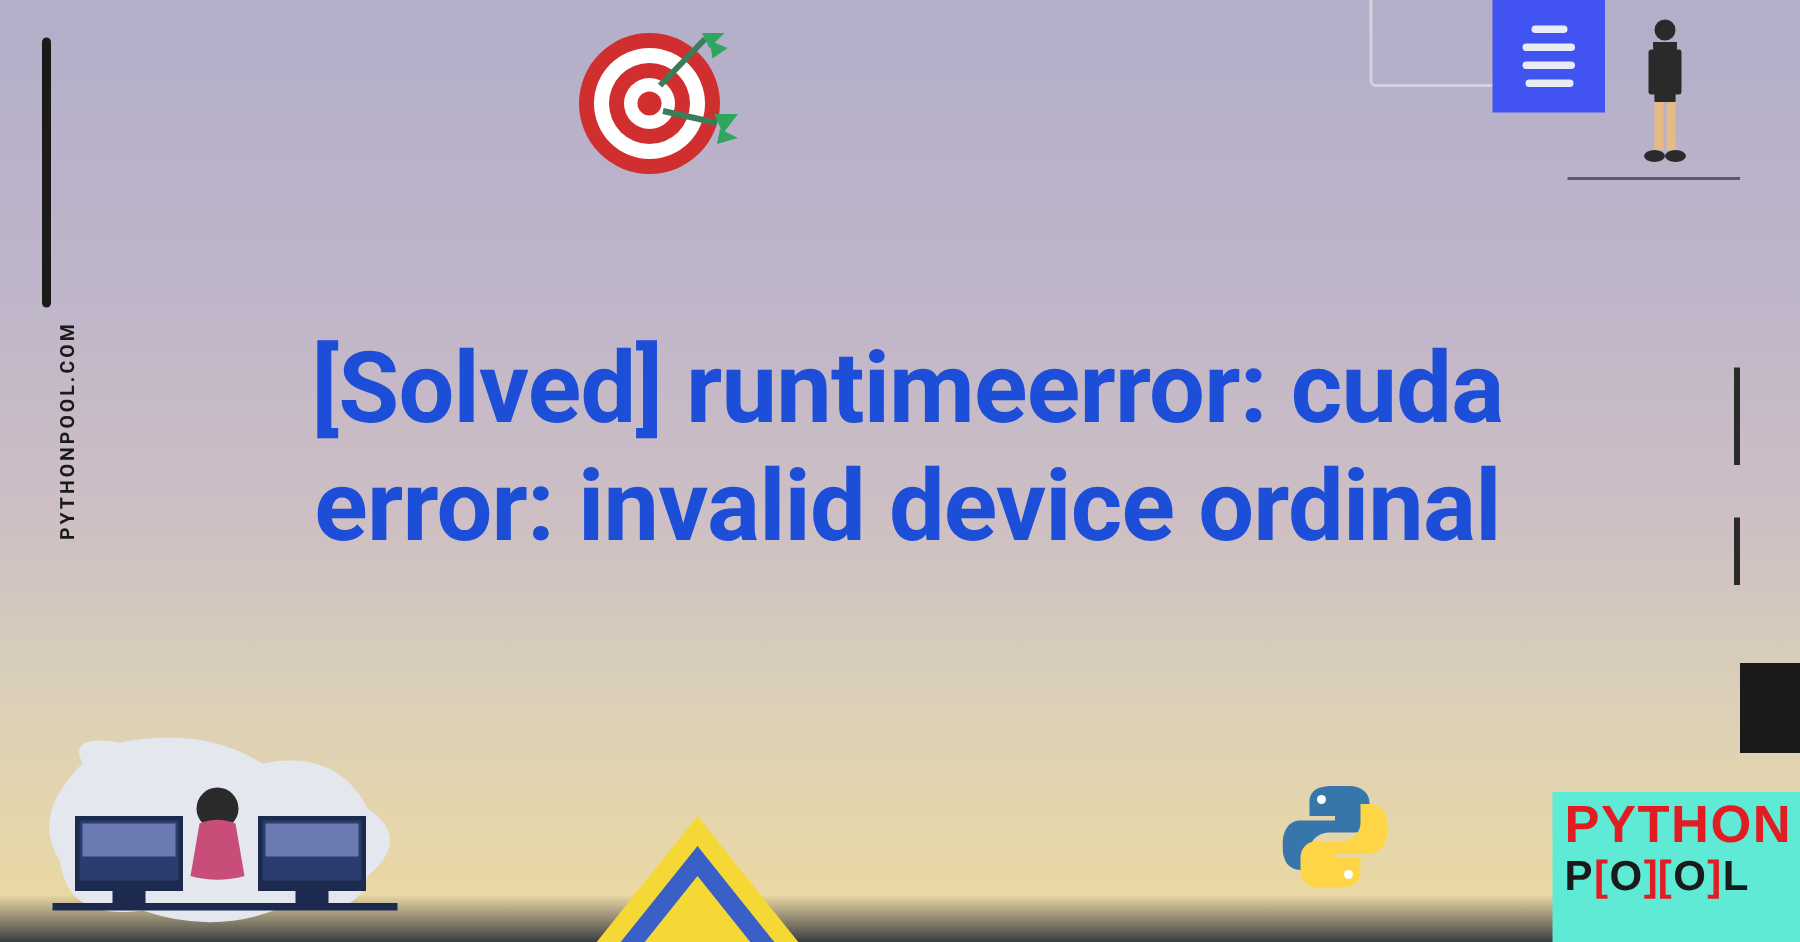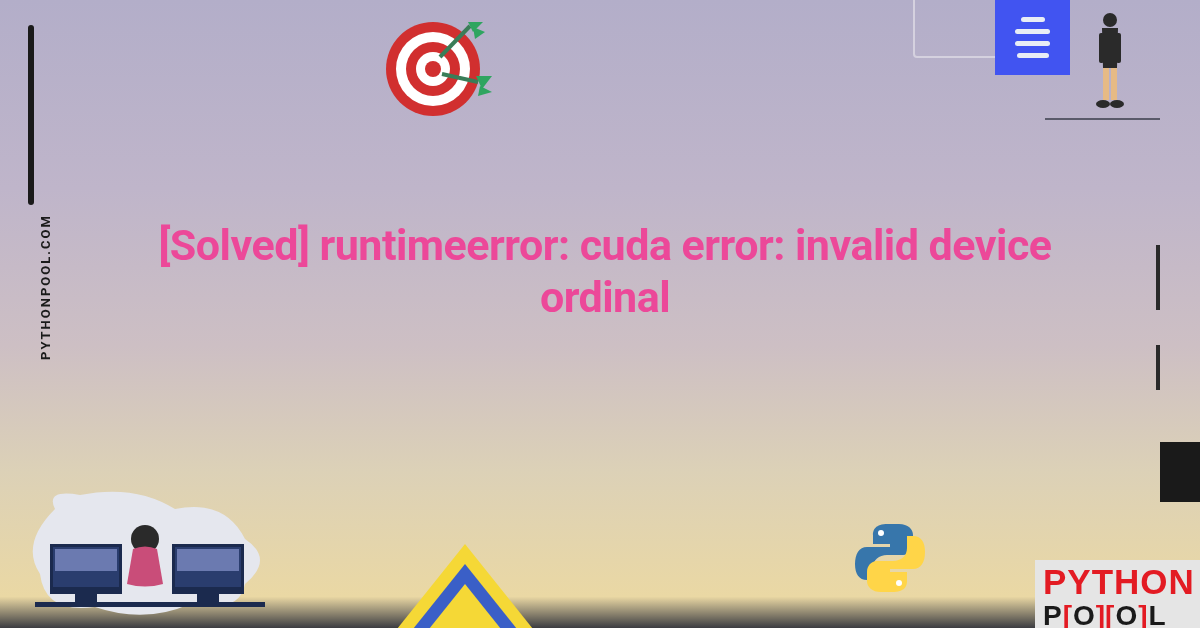--- a/index.html
+++ b/index.html
@@ -81,23 +81,23 @@
       width: 115px;
       height: 2px;
       background: #5a5a6a;
     }
     .headline {
       position: absolute;
       left: 145px;
       top: 220px;
       width: 920px;
       text-align: center;
-      font-size: 43px;
+      font-size: 66px;
       font-weight: 700;
-      color: #ec4899;
+      color: #1d4ed8;
       line-height: 1.2;
       letter-spacing: -0.5px;
     }
     .thin-bar-1 {
       position: absolute;
       right: 40px;
       top: 245px;
       width: 4px;
       height: 65px;
       background: #2a2a2a;
@@ -131,22 +131,22 @@
     .python-logo {
       position: absolute;
       right: 275px;
       bottom: 30px;
     }
     .brand-logo {
       position: absolute;
       right: 0;
       bottom: 0;
       width: 165px;
-      height: 68px;
-      background: #e5e5e5;
+      height: 100px;
+      background: #5eead4;
     }
     .brand-python {
       font-family: Arial, sans-serif;
       font-weight: 900;
       font-size: 35px;
       color: #e31b23;
       letter-spacing: 1px;
       margin: 2px 0 -2px 8px;
     }
     .brand-pool {

